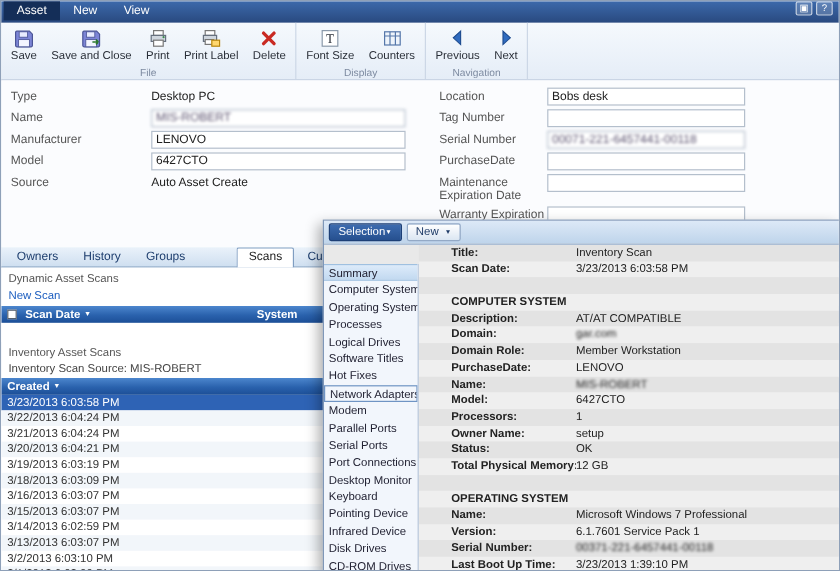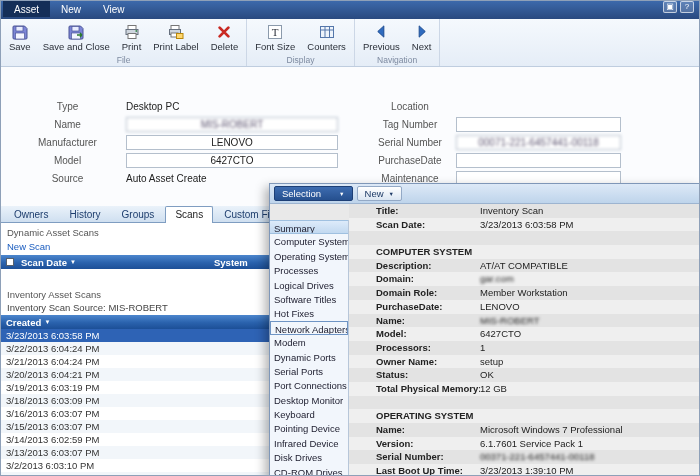--- a/index.html
+++ b/index.html
@@ -20,38 +20,38 @@
   .ribbon{height:48px;background:linear-gradient(#f5f9fd,#e5edf7);border-bottom:1px solid #bfcddf;display:flex;}
   .ribbon-group{display:flex;flex-direction:column;border-right:1px solid #ccd7e6;padding:1px 2px 0;}
   .rg-buttons{display:flex;flex:1;align-items:flex-start;}
   .rg-label{text-align:center;font-size:8.5px;color:#7d8aa0;padding-bottom:1px;}
   .ribbon-btn{display:flex;flex-direction:column;align-items:center;gap:1px;padding:2px 5px 0;min-width:28px;
     font-size:9.5px;color:#2a2f38;border:1px solid transparent;border-radius:2px;}
   .ribbon-btn .ic{width:18px;height:17px;display:flex;align-items:center;justify-content:center;}
 
   
   .form{position:relative;height:139px;background:#fbfcfe;}
-  .fcol{position:absolute;top:32px;text-align:center;}
+  .fcol{position:absolute;top:6px;}
   .fcol.left{left:8px;width:345px;}
   .fcol.right{left:365px;width:300px;}
   .frow{display:flex;align-items:flex-start;margin-bottom:3px;min-height:15px;}
   .frow label{color:#555;padding-top:2px;}
   .fcol.left .frow label{width:117px;}
   .fcol.right .frow label{width:90px;padding-right:2px;}
   .static-value{padding-top:2px;color:#222;}
   .textbox{background:#fff;border:1px solid #b4bfcc;height:15px;line-height:12px;padding:1px 3px;width:212px;color:#222;overflow:hidden;white-space:nowrap;}
   .fcol.right .textbox{width:165px;}
   .textbox.narrow{width:86px;}
   .redacted{filter:blur(1.4px);color:#5c5470;}
 
   
   .tabstrip{height:17px;background:linear-gradient(#eaf2fa,#cfdff0);border-bottom:1px solid #7f9dc1;
     display:flex;align-items:flex-end;padding-left:3px;gap:1px;}
   .tab{font-size:10px;color:#1e3e6e;padding:2px 9px 2px;border:1px solid transparent;border-bottom:none;white-space:nowrap;}
-  .tab.active{background:#fff;border-color:#7f9dc1;border-radius:2px 2px 0 0;color:#222;margin-bottom:-1px;padding-bottom:3px;}
+  .tab.active{background:#fff;border-color:#7f9dc1;border-radius:2px 2px 0 0;color:#222;margin-bottom:-1px;padding-bottom:3px;margin-left:32px;}
 
   
   .scans{background:#fff;height:254px;font-size:9.5px;color:#444;overflow:hidden;}
   .section-title{padding:4px 6px 1px;color:#555;}
   .link{color:#1a5cbf;padding:2px 6px 3px;display:inline-block;cursor:pointer;}
   .grid-header{height:14px;background:linear-gradient(#4c86cd,#2a62ad 55%,#1c4f97);color:#fff;font-weight:bold;
     display:flex;align-items:center;padding-left:5px;position:relative;font-size:9.5px;}
   .checkbox{width:8px;height:8px;background:#fff;border:1px solid #55606e;margin-right:7px;}
   .col-title{position:absolute;left:213px;}
   .sort{font-size:6px;margin-left:3px;}
@@ -61,21 +61,21 @@
   .scan-row{height:13px;line-height:13px;padding-left:5px;color:#333;white-space:nowrap;cursor:default;}
   .scan-rows div.scan-row:nth-of-type(even){background:#f2f6fa;}
   .scan-row.sel{background:#2e63b5;color:#fff;}
 
   
   .popup{position:absolute;left:268px;top:182px;width:432px;height:294px;border:1px solid #7f97b8;
     background:#e9e9e9;box-shadow:-4px 4px 10px rgba(0,0,0,.3);display:flex;flex-direction:column;z-index:5;}
   .popup-header{height:20px;background:linear-gradient(#dde9f7,#bed4eb);border-bottom:1px solid #9db4d0;
     display:flex;align-items:center;gap:4px;padding:0 4px;flex:none;}
   .btn-selection{background:linear-gradient(#3d6cb0,#26508f);color:#fff;border:1px solid #1d3f76;border-radius:2px;
-    font-size:9.5px;padding:0 7px;height:15px;display:flex;gap:18px;align-items:center;}
+    font-size:9.5px;padding:0 7px;height:15px;display:flex;gap:0;align-items:center;}
   .btn-new{background:linear-gradient(#ffffff,#dbe6f2);color:#1d3a66;border:1px solid #93a9c6;border-radius:2px;
     font-size:9.5px;padding:0 7px;height:15px;display:flex;gap:5px;align-items:center;}
   .caret{font-size:5.5px;}
   .popup-body{flex:1;display:flex;overflow:hidden;}
   .scan-nav{width:79px;background:#f2f6fc;border-right:1px solid #b7c6d9;overflow:hidden;flex:none;margin-top:16px;}
   .nav-item{font-size:9.5px;color:#223;padding:1px 4px 0;height:14.4px;line-height:13px;white-space:nowrap;overflow:hidden;cursor:default;}
   .nav-item.sel{background:linear-gradient(#ddebfa,#c2d9f0);border-top:1px solid #9fc0e0;border-bottom:1px solid #9fc0e0;}
   .nav-item.focus{border:1px solid #6f94c4;}
   .scan-detail{flex:1;overflow:hidden;}
   .detail-row{display:flex;height:13.7px;line-height:13.7px;font-size:9.5px;padding-left:21px;}
@@ -226,20 +226,21 @@
       </div>
       <div class="frow">
         <label>Source</label>
         <div class="static-value">Auto Asset Create</div>
       </div>
     </div>
 
     <div class="fcol right">
       <div class="frow">
         <label>Location</label>
+        <div class="textbox">Bobs desk</div>
       </div>
       <div class="frow">
         <label>Tag Number</label>
         <div class="textbox"></div>
       </div>
       <div class="frow">
         <label>Serial Number</label>
         <div class="textbox redacted">00071-221-6457441-00118</div>
       </div>
       <div class="frow">
@@ -342,21 +343,21 @@
           <div class="nav-item">Logical Drives</div>
 
           <div class="nav-item">Software Titles</div>
 
           <div class="nav-item">Hot Fixes</div>
 
           <div class="nav-item focus">Network Adapters</div>
 
           <div class="nav-item">Modem</div>
 
-          <div class="nav-item">Dynamic Ports</div>
+          <div class="nav-item">Parallel Ports</div>
 
           <div class="nav-item">Serial Ports</div>
 
           <div class="nav-item">Port Connections</div>
 
           <div class="nav-item">Desktop Monitor</div>
 
           <div class="nav-item">Keyboard</div>
 
           <div class="nav-item">Pointing Device</div>

